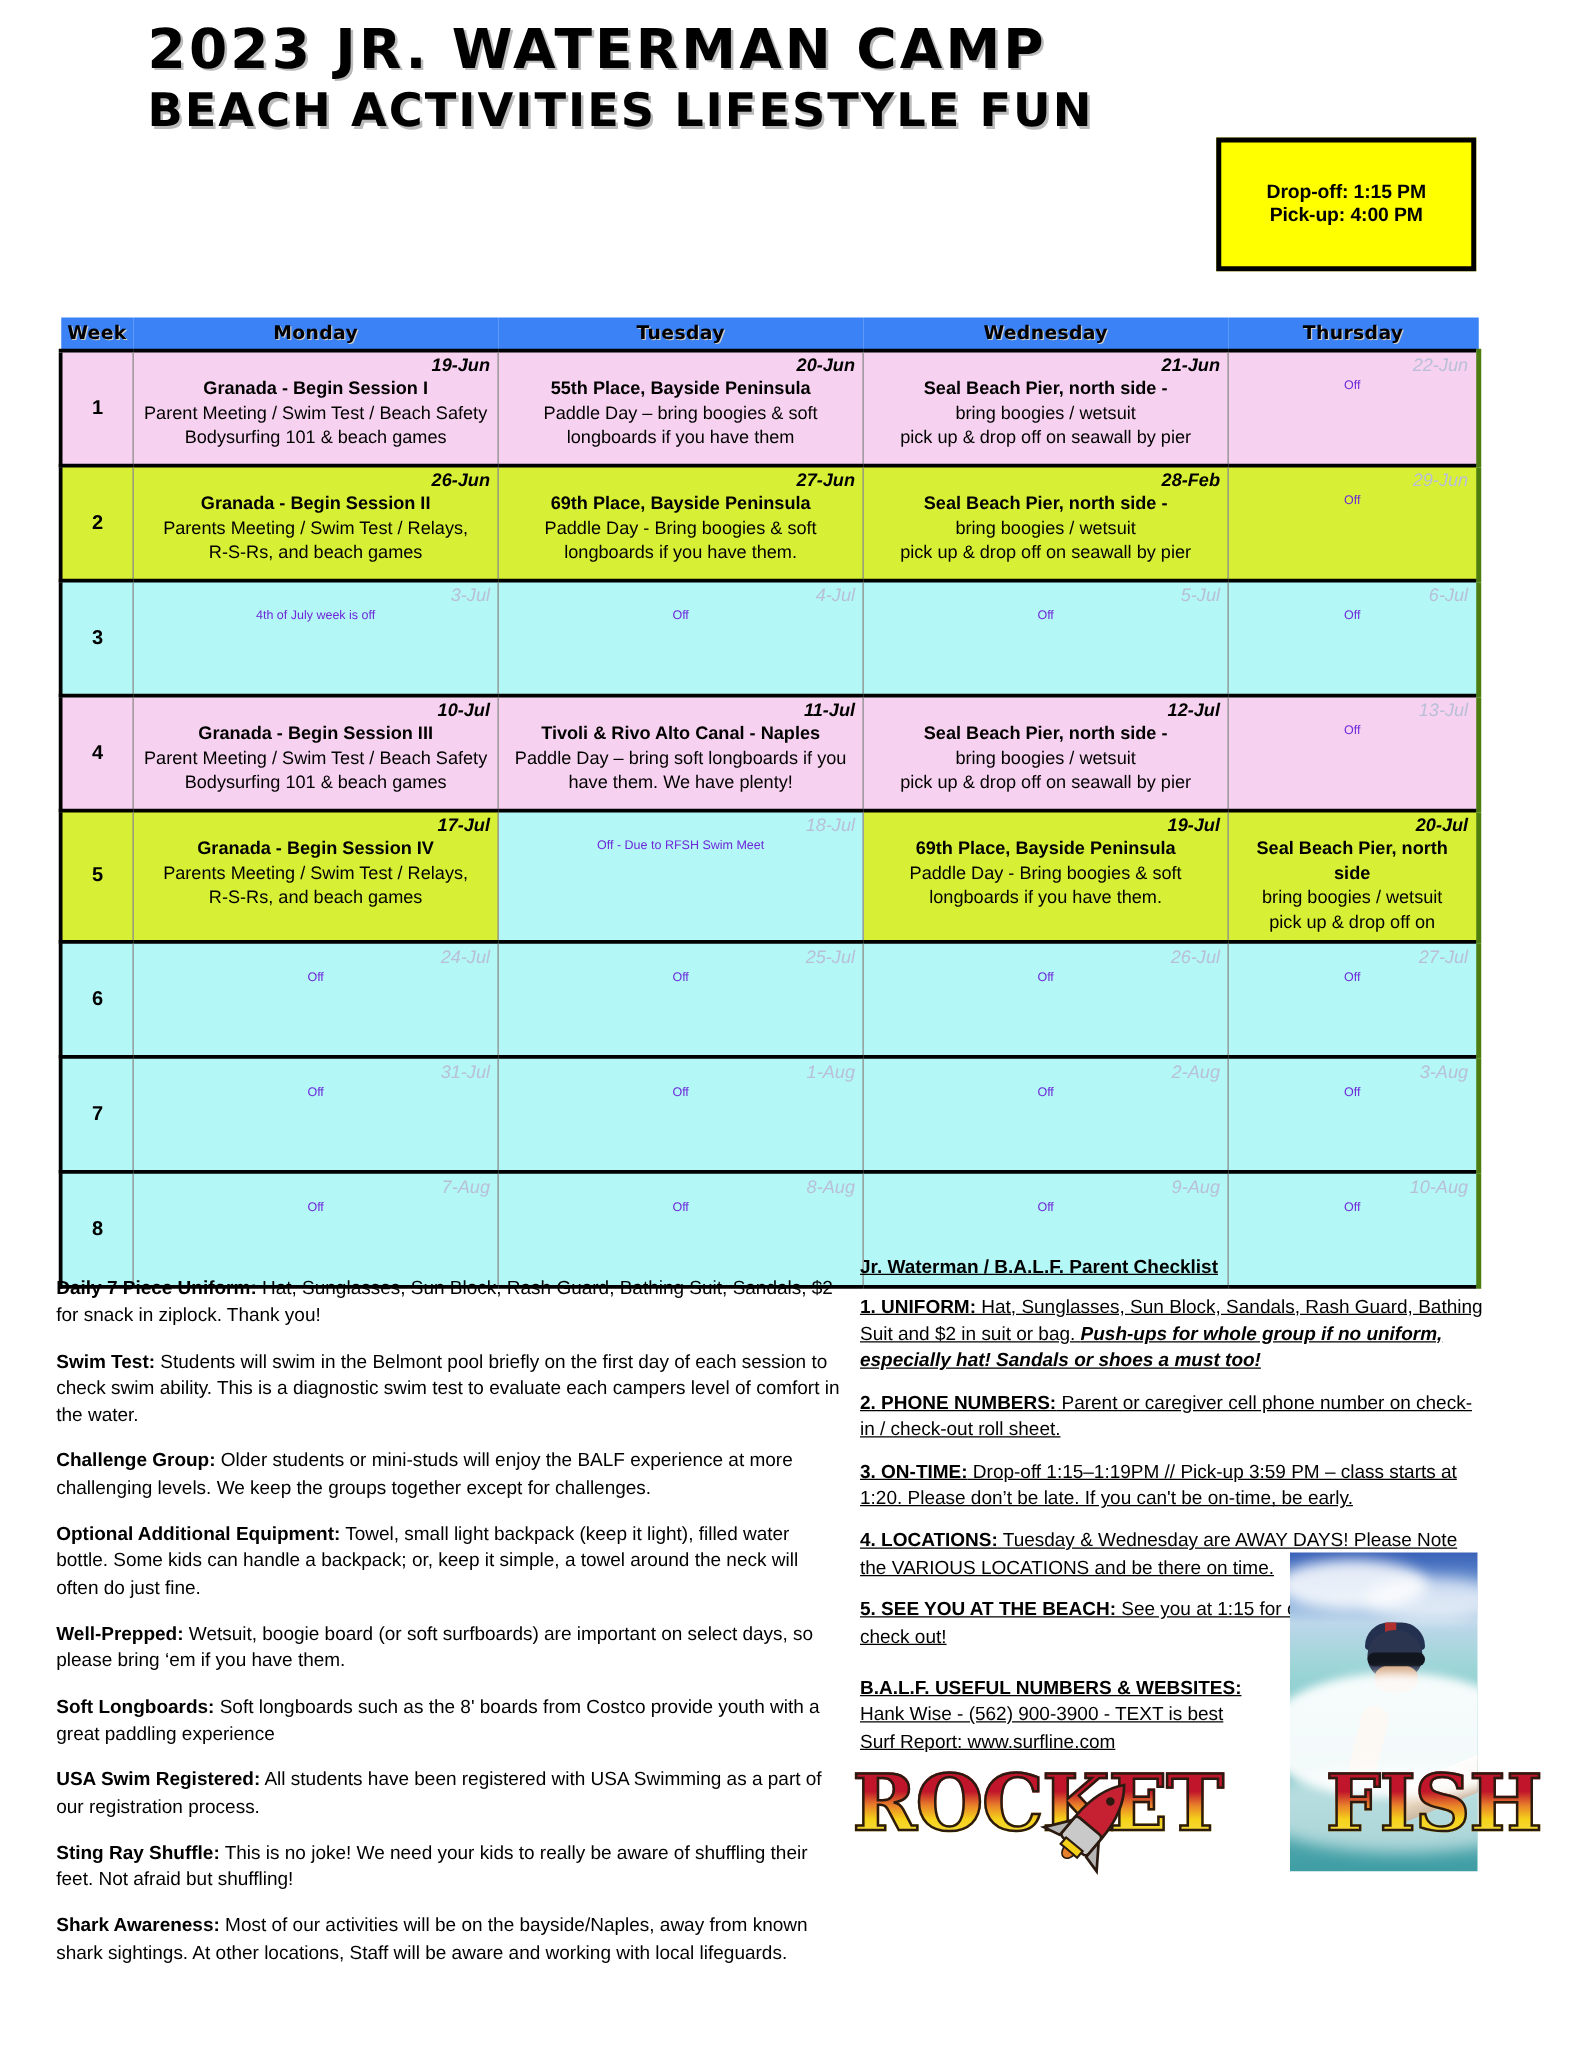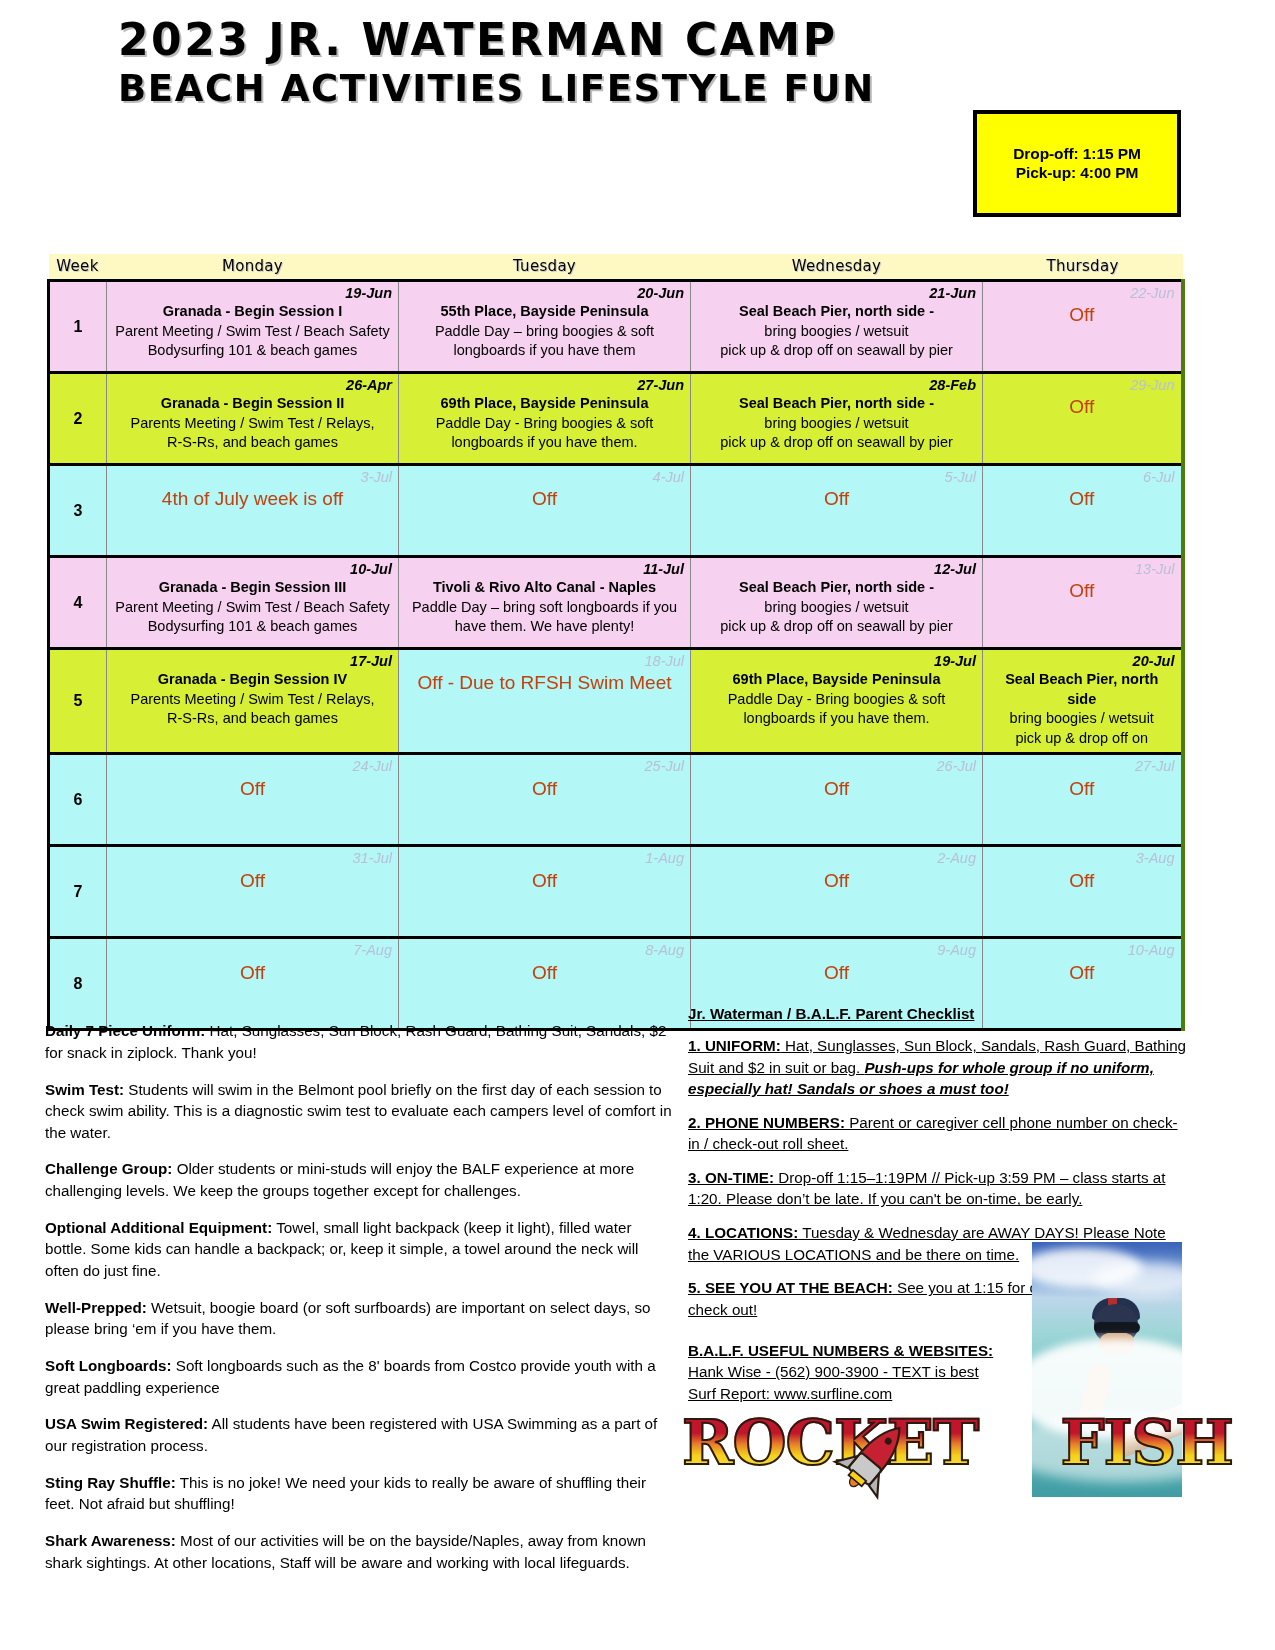--- a/index.html
+++ b/index.html
@@ -65,25 +65,25 @@
     border-collapse: collapse;
     table-layout: fixed;
   }
   .cal col.c-week { width: 58px; }
   .cal col.c-day  { width: 292px; }
   .cal col.c-thu  { width: 200px; }
 
   .cal th.hd {
     font-family: "DejaVu Sans", sans-serif;
     font-size: 15px;
-    font-weight: 400;
+    font-weight: 700;
     letter-spacing: 0.3px;
     text-align: center;
     padding: 3px 0 4px 0;
-    background: #fef9c3;
+    background: #3b82f6;
     border: none;
     border-bottom: 3px solid #000;
     text-shadow: 1px 1px 0 #ccc;
   }
   .cal th.hd-week { text-align: center; }
 
   .cal td {
     border-left: 1px solid #888;
     border-right: 1px solid #888;
     border-top: 3px solid #000;
@@ -122,22 +122,22 @@
   }
   .offdate {
     text-align: right;
     font-style: italic;
     font-size: 14.5px;
     color: #b9bfd8;
     line-height: 1.25;
   }
   .offtxt {
     text-align: center;
-    font-size: 19px;
-    color: #c2410c;
+    font-size: 10px;
+    color: #6d28d9;
     line-height: 1.35;
   }
 
   .pink  { background: #f7d2f0; }
   .green { background: #d7f035; }
   .cyan  { background: #b3f7f7; }
 
   
   .cols {
     position: absolute;
@@ -326,21 +326,21 @@
           <div class="l3">pick up &amp; drop off on seawall by pier</div>
         </td>
         <td class="pink lastcol">
           <div class="offdate">22-Jun</div>
           <div class="offtxt">Off</div>
         </td>
       </tr>
       <tr>
         <td class="wk green">2</td>
         <td class="green">
-          <div class="date">26-Apr</div>
+          <div class="date">26-Jun</div>
           <div class="l1">Granada - Begin Session II</div>
           <div class="l2">Parents Meeting / Swim Test / Relays,</div>
           <div class="l3">R-S-Rs, and beach games</div>
         </td>
         <td class="green">
           <div class="date">27-Jun</div>
           <div class="l1">69th Place, Bayside Peninsula</div>
           <div class="l2">Paddle Day - Bring boogies &amp; soft</div>
           <div class="l3">longboards if you have them.</div>
         </td>

